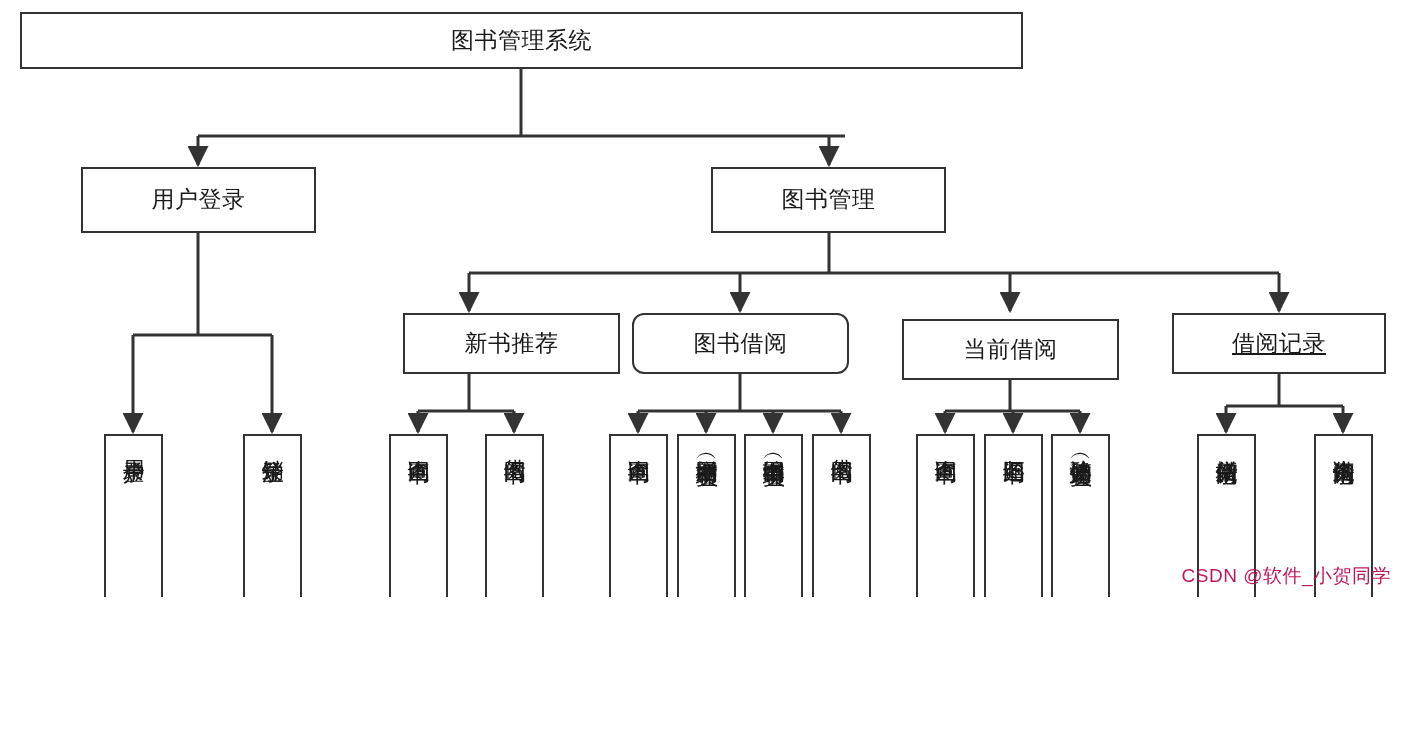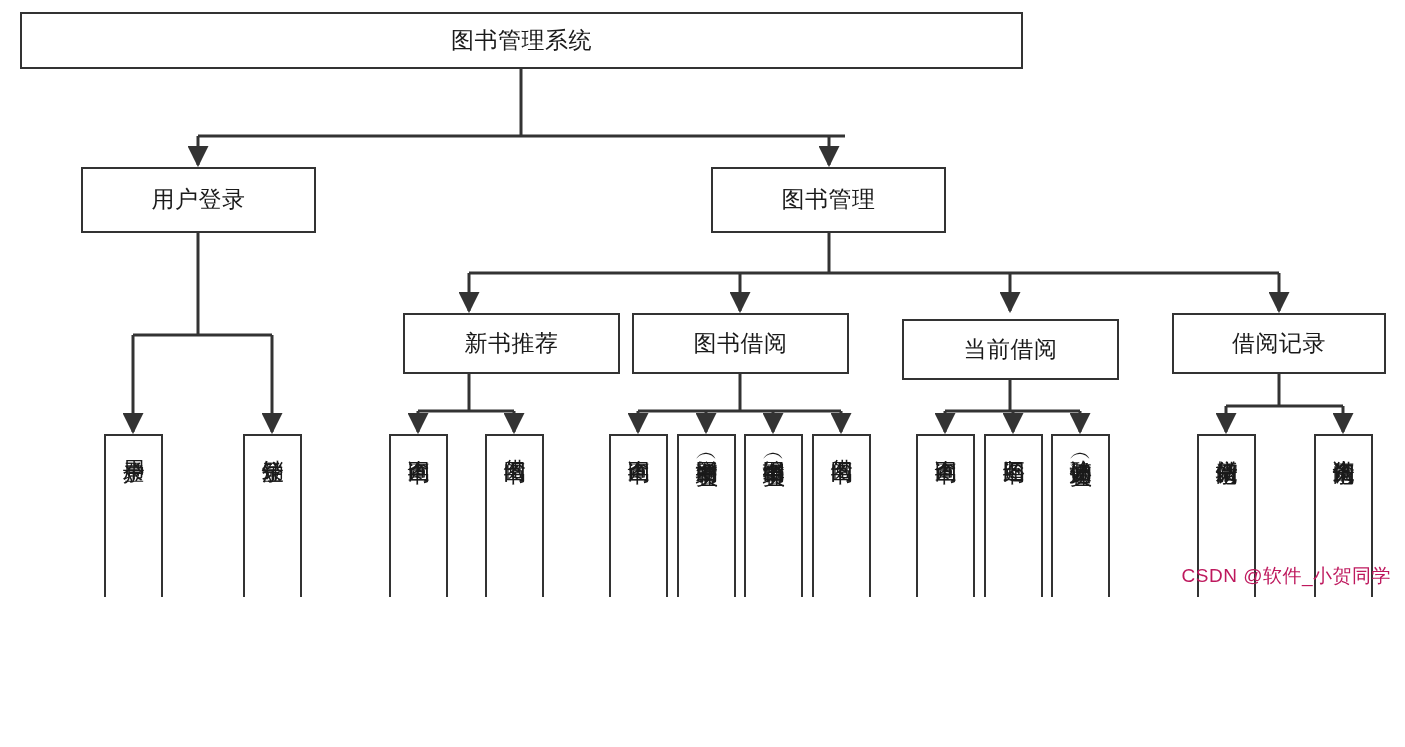--- a/index.html
+++ b/index.html
@@ -134,29 +134,29 @@
   </div>
 
   <div class="node node-l2" style="left:711px; top:167px; width:235px; height:66px;font-family:Liberation Serif, serif;">
     <span class="label">图书管理</span>
   </div>
 
   <div class="node node-l3" style="left:361px; top:313px; width:217px; height:61px;margin-left:42px;">
     <span class="label">新书推荐</span>
   </div>
 
-  <div class="node node-l3" style="left:632px; top:313px; width:217px; height:61px;">
+  <div class="node node-l3" style="left:632px; top:313px; width:217px; height:61px;border-radius:12px;">
     <span class="label">图书借阅</span>
   </div>
 
   <div class="node node-l3" style="left:902px; top:313px; width:217px; height:61px;margin-top:6px;">
     <span class="label">当前借阅</span>
   </div>
 
-  <div class="node node-l3" style="left:1172px; top:313px; width:214px; height:61px;">
+  <div class="node node-l3" style="left:1172px; top:313px; width:214px; height:61px;text-decoration:underline;">
     <span class="label">借阅记录</span>
   </div>
 
   <div class="node node-leaf" style="left:104px; top:434px; width:59px; height:300px;">
     <span class="label">用户登录</span>
   </div>
 
   <div class="node node-leaf" style="left:243px; top:434px; width:59px; height:300px;">
     <span class="label">注销登录</span>
   </div>

